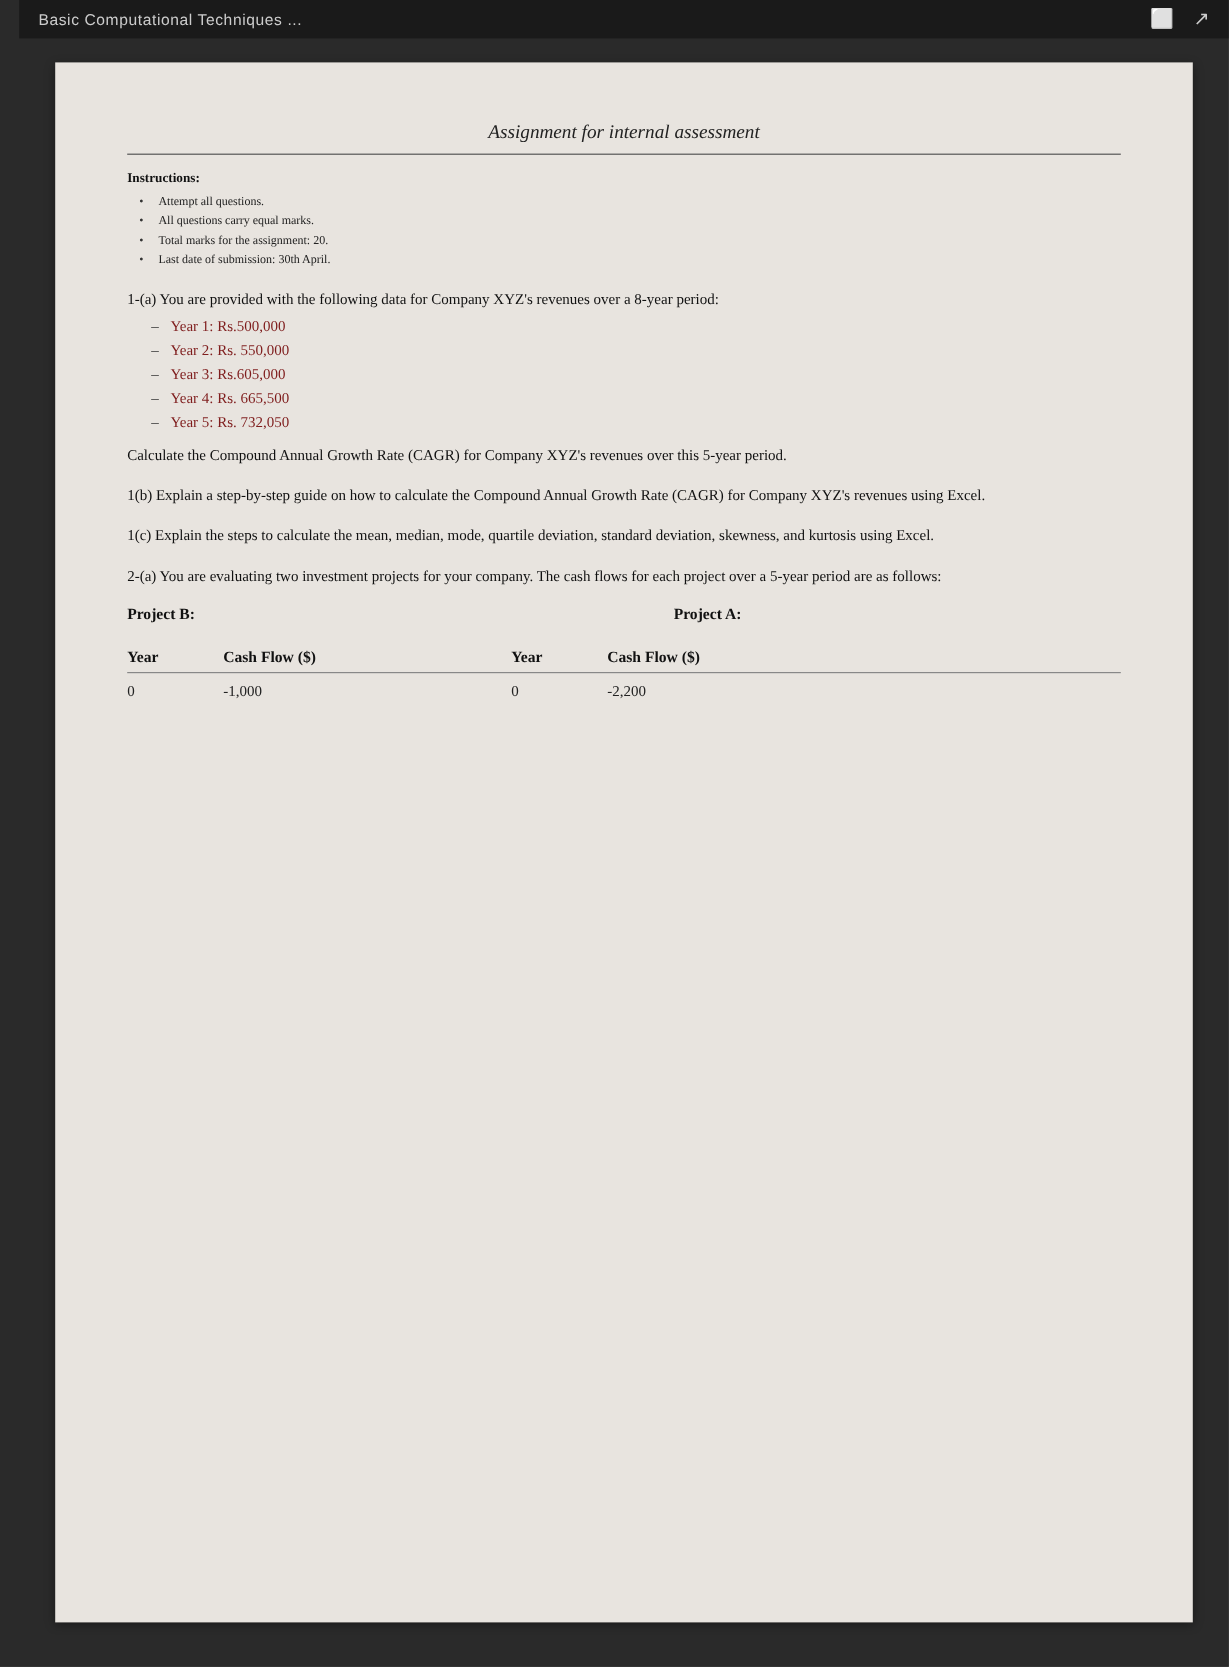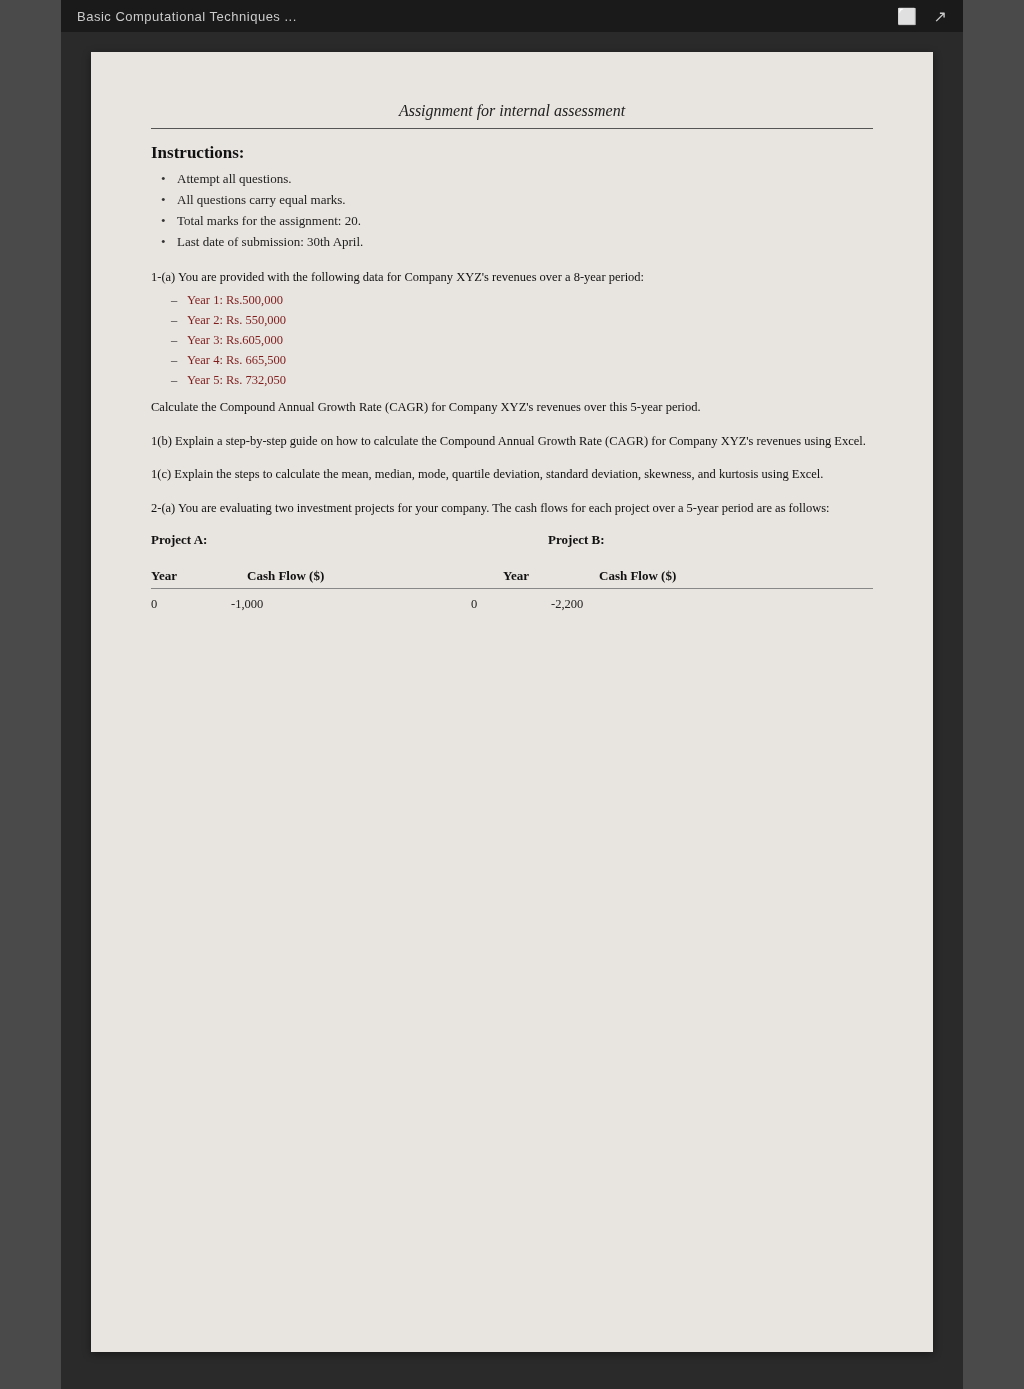--- a/index.html
+++ b/index.html
@@ -11,25 +11,26 @@
     body {
       background-color: #4a4a4a;
       display: flex;
       justify-content: center;
       align-items: flex-start;
       min-height: 100vh;
       font-family: 'Times New Roman', Times, serif;
     }
 
     .phone-frame {
-      width: 902px;
+      width: 1024px;
       min-height: 1389px;
       background-color: #2a2a2a;
       position: relative;
       overflow: hidden;
+      padding-left: 16px;
     }
 
     .top-bar {
       background-color: #1a1a1a;
       height: 32px;
       display: flex;
       align-items: center;
       justify-content: space-between;
       padding: 0 16px;
     }
@@ -80,35 +81,35 @@
       margin-bottom: 8px;
     }
 
     .divider {
       border: none;
       border-top: 1.5px solid #555;
       margin: 8px 0 14px 0;
     }
 
     .section-label {
-      font-size: 17px;
+      font-size: 11px;
       font-weight: bold;
       color: #111;
       margin-bottom: 8px;
       font-family: 'Times New Roman', Times, serif;
     }
 
     .bullet-list {
       list-style: none;
       padding-left: 10px;
       margin-bottom: 18px;
     }
 
     .bullet-list li {
-      font-size: 13px;
+      font-size: 10px;
       color: #222;
       font-family: 'Times New Roman', Times, serif;
       margin-bottom: 5px;
       padding-left: 16px;
       position: relative;
     }
 
     .bullet-list li::before {
       content: '•';
       position: absolute;
@@ -165,21 +166,20 @@
       width: 45%;
     }
 
     .table-section {
       margin-top: 20px;
     }
 
     .table-row-header {
       display: flex;
       margin-bottom: 4px;
-      gap: 16px;
     }
 
     .table-col {
       font-size: 13px;
       font-weight: bold;
       color: #111;
       font-family: 'Times New Roman', Times, serif;
     }
 
     .col-year {
@@ -262,22 +262,22 @@
     </div>
 
     <div class="question-block">
       <p class="question-text">1(c) Explain the steps to calculate the mean, median, mode, quartile deviation, standard deviation, skewness, and kurtosis using Excel.</p>
     </div>
 
     <div class="question-block">
       <p class="question-text">2-(a) You are evaluating two investment projects for your company. The cash flows for each project over a 5-year period are as follows:</p>
 
       <div class="projects-row">
+        <div class="project-label">Project B:</div>
         <div class="project-label">Project A:</div>
-        <div class="project-label">Project B:</div>
       </div>
 
       <div class="table-section">
         <div class="table-row-header">
           <div class="table-col col-year">Year</div>
           <div class="table-col col-cashflow">Cash Flow ($)</div>
           <div class="table-col col-year-b">Year</div>
           <div class="table-col col-cashflow-b">Cash Flow ($)</div>
         </div>
         <hr class="thin-divider">

